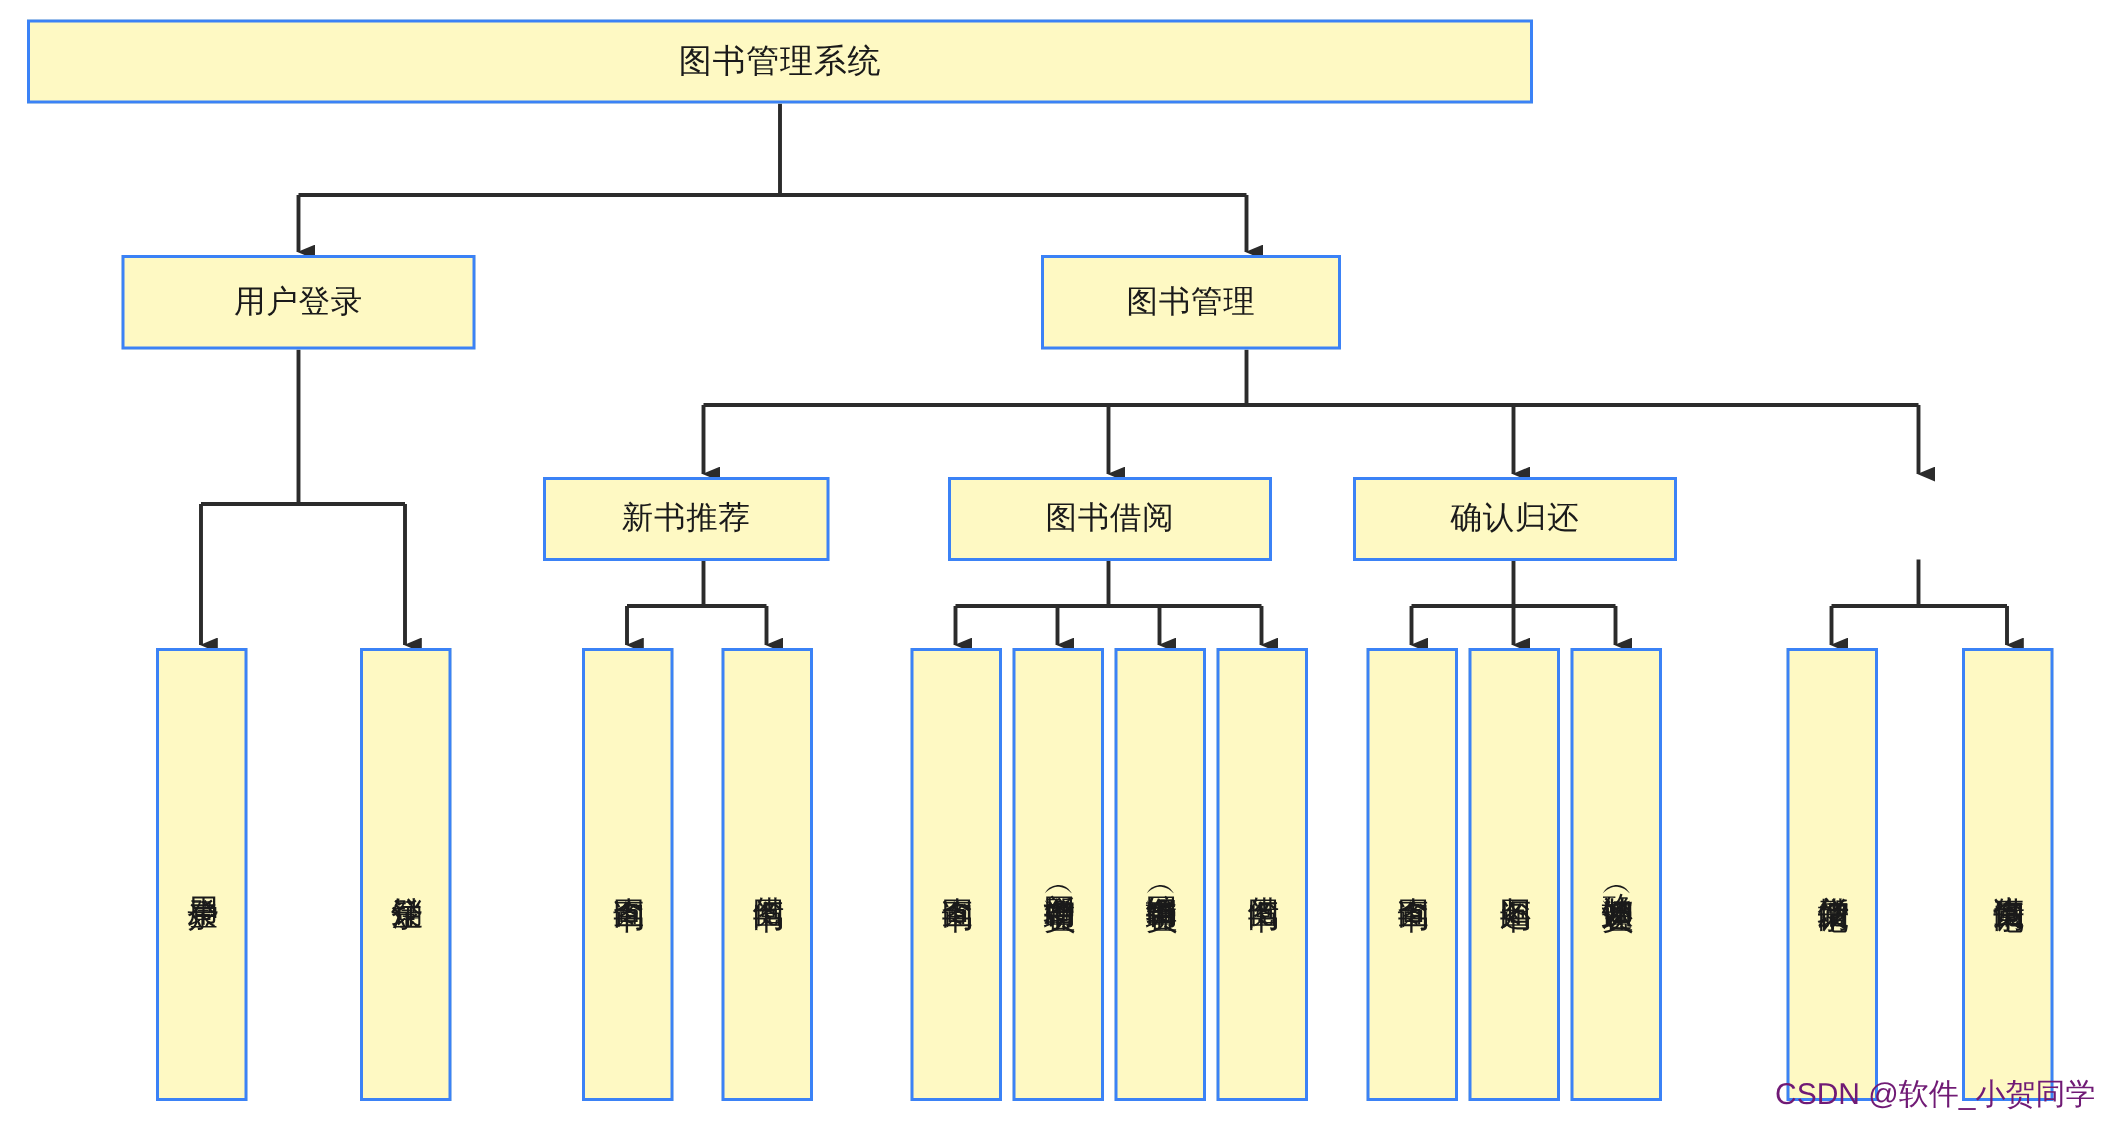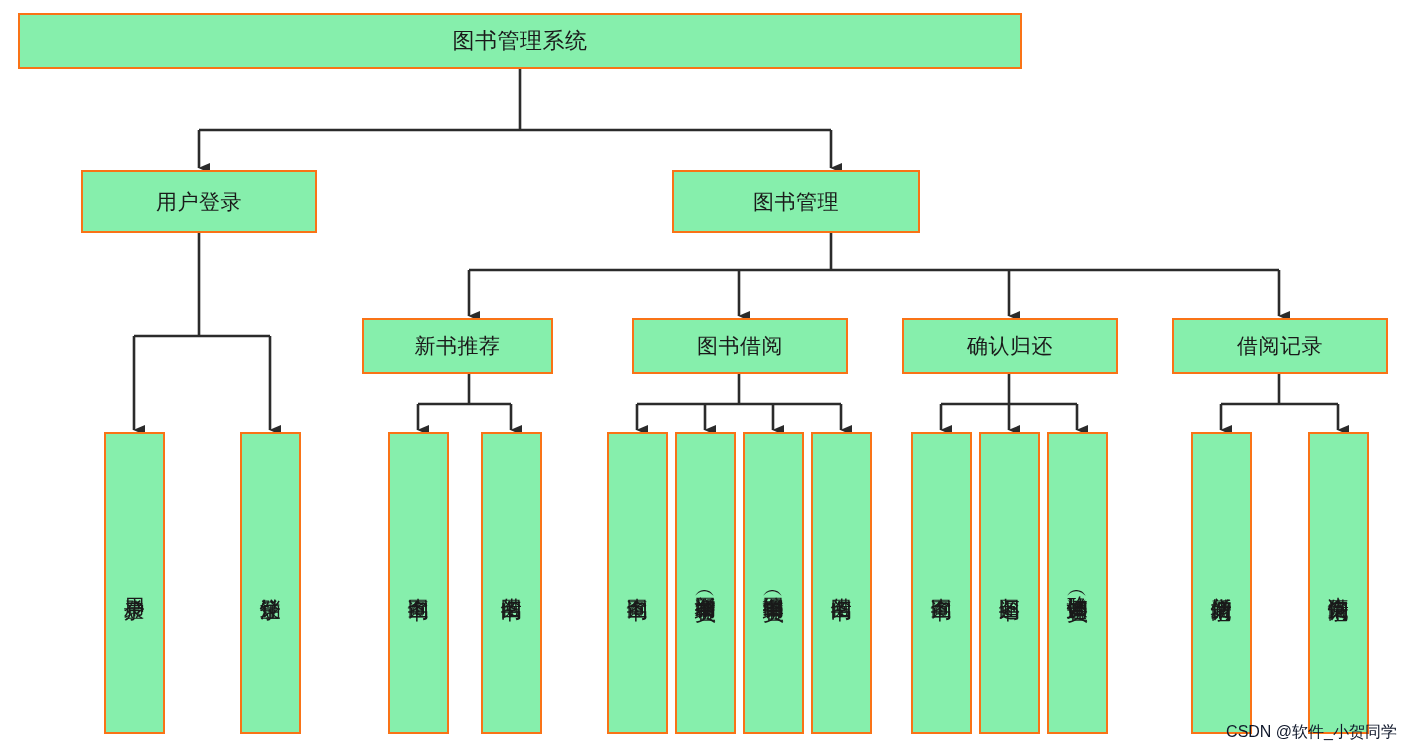--- a/index.html
+++ b/index.html
@@ -22,22 +22,22 @@
   svg.diagram-canvas {
     position: absolute;
     left: 0;
     top: 0;
     width: 1405px;
     height: 747px;
   }
   .node-box {
     position: absolute;
     box-sizing: border-box;
-    background: #86efac;
-    border: 2px solid #f97316;
+    background: #fef9c3;
+    border: 2px solid #3b82f6;
     display: flex;
     align-items: center;
     justify-content: center;
     overflow: hidden;
   }
   .node-label-h {
     font-size: 21px;
     color: #1a1a1a;
     line-height: 1.1;
     white-space: nowrap;
@@ -56,22 +56,22 @@
     font-size: 21px;
     color: #1a1a1a;
     line-height: 1.22;
     letter-spacing: 1px;
     white-space: nowrap;
   }
   .watermark {
     position: absolute;
     right: 8px;
     bottom: 4px;
-    font-size: 16px;
-    color: #0f172a;
+    font-size: 20px;
+    color: #701a75;
     white-space: nowrap;
     user-select: none;
   }
 </style>
 </head>
 <body>
 
 <div id="diagram-root">
 
   <svg class="diagram-canvas" viewBox="0 0 1405 747" aria-hidden="true">
@@ -126,39 +126,36 @@
   </svg>
 
   <div class="node-box root" style="left:18px; top:13px; width:1004px; height:56px;">
     <span class="node-label-h">图书管理系统</span>
   </div>
 
   <div class="node-box" style="left:81px; top:170px; width:236px; height:63px;">
     <span class="node-label-h">用户登录</span>
   </div>
 
-  <div class="node-box" style="left:672px; top:170px; width:248px; height:63px;">
+  <div class="node-box" style="left:694px; top:170px; width:200px; height:63px;font-family:Liberation Serif, serif;">
     <span class="node-label-h">图书管理</span>
   </div>
 
   <div class="node-box" style="left:362px; top:318px; width:191px; height:56px;">
     <span class="node-label-h">新书推荐</span>
   </div>
 
   <div class="node-box" style="left:632px; top:318px; width:216px; height:56px;">
     <span class="node-label-h">图书借阅</span>
   </div>
 
   <div class="node-box" style="left:902px; top:318px; width:216px; height:56px;">
     <span class="node-label-h">确认归还</span>
   </div>
 
-  <div class="node-box" style="left:1172px; top:318px; width:216px; height:56px;">
-    <span class="node-label-h">借阅记录</span>
-  </div>
 
   <div class="node-box leaf" style="left:104px; top:432px; width:61px; height:302px;">
     <span class="node-label-v">用户登录</span>
   </div>
 
   <div class="node-box leaf" style="left:240px; top:432px; width:61px; height:302px;">
     <span class="node-label-v">注销登录</span>
   </div>
 
   <div class="node-box leaf" style="left:388px; top:432px; width:61px; height:302px;">

